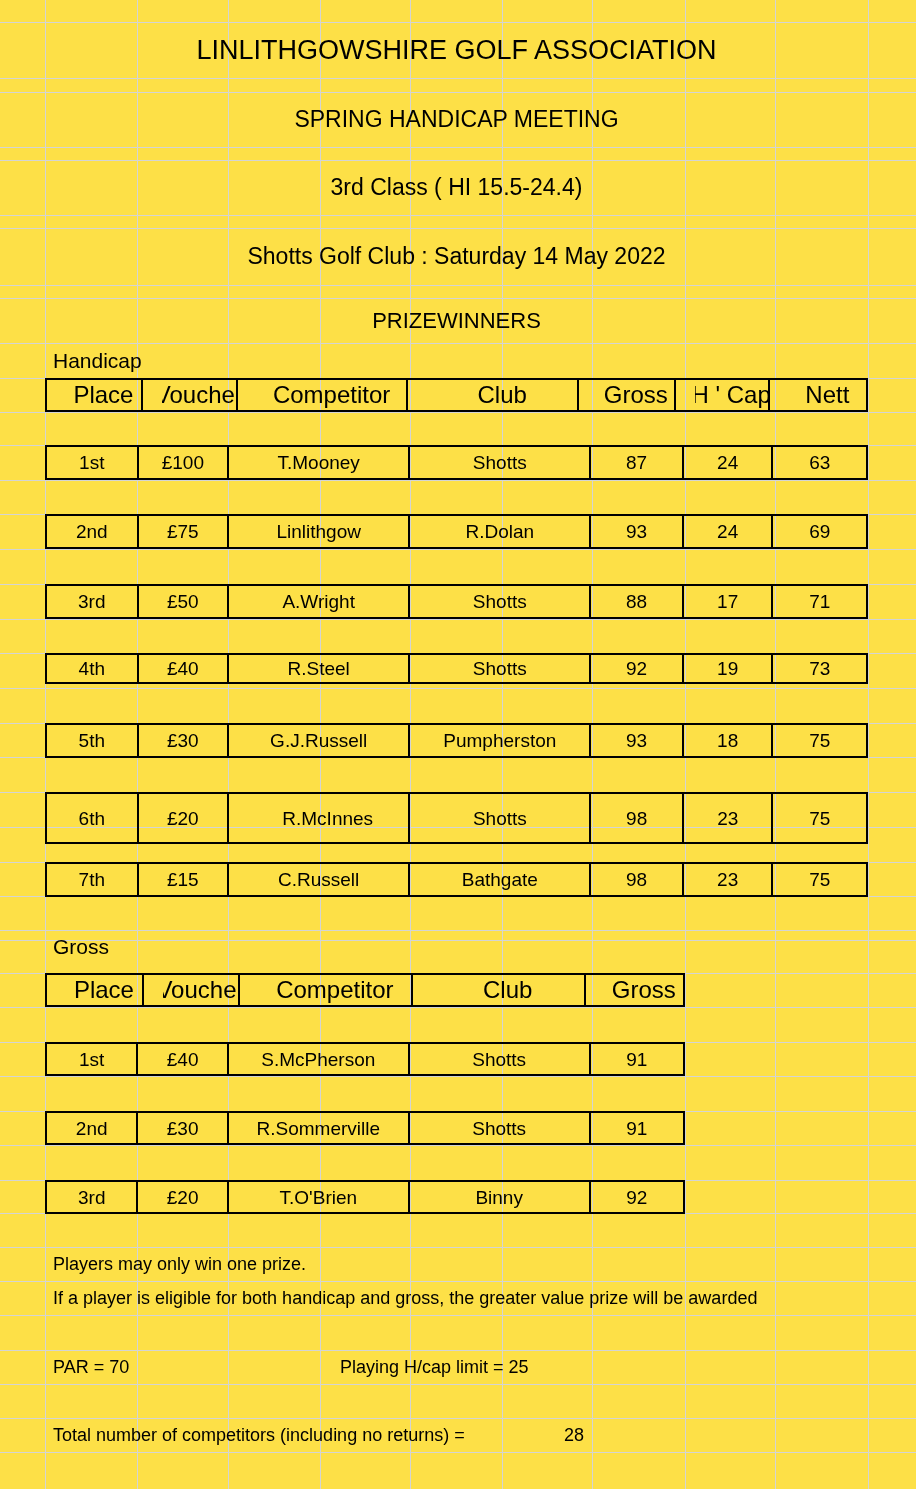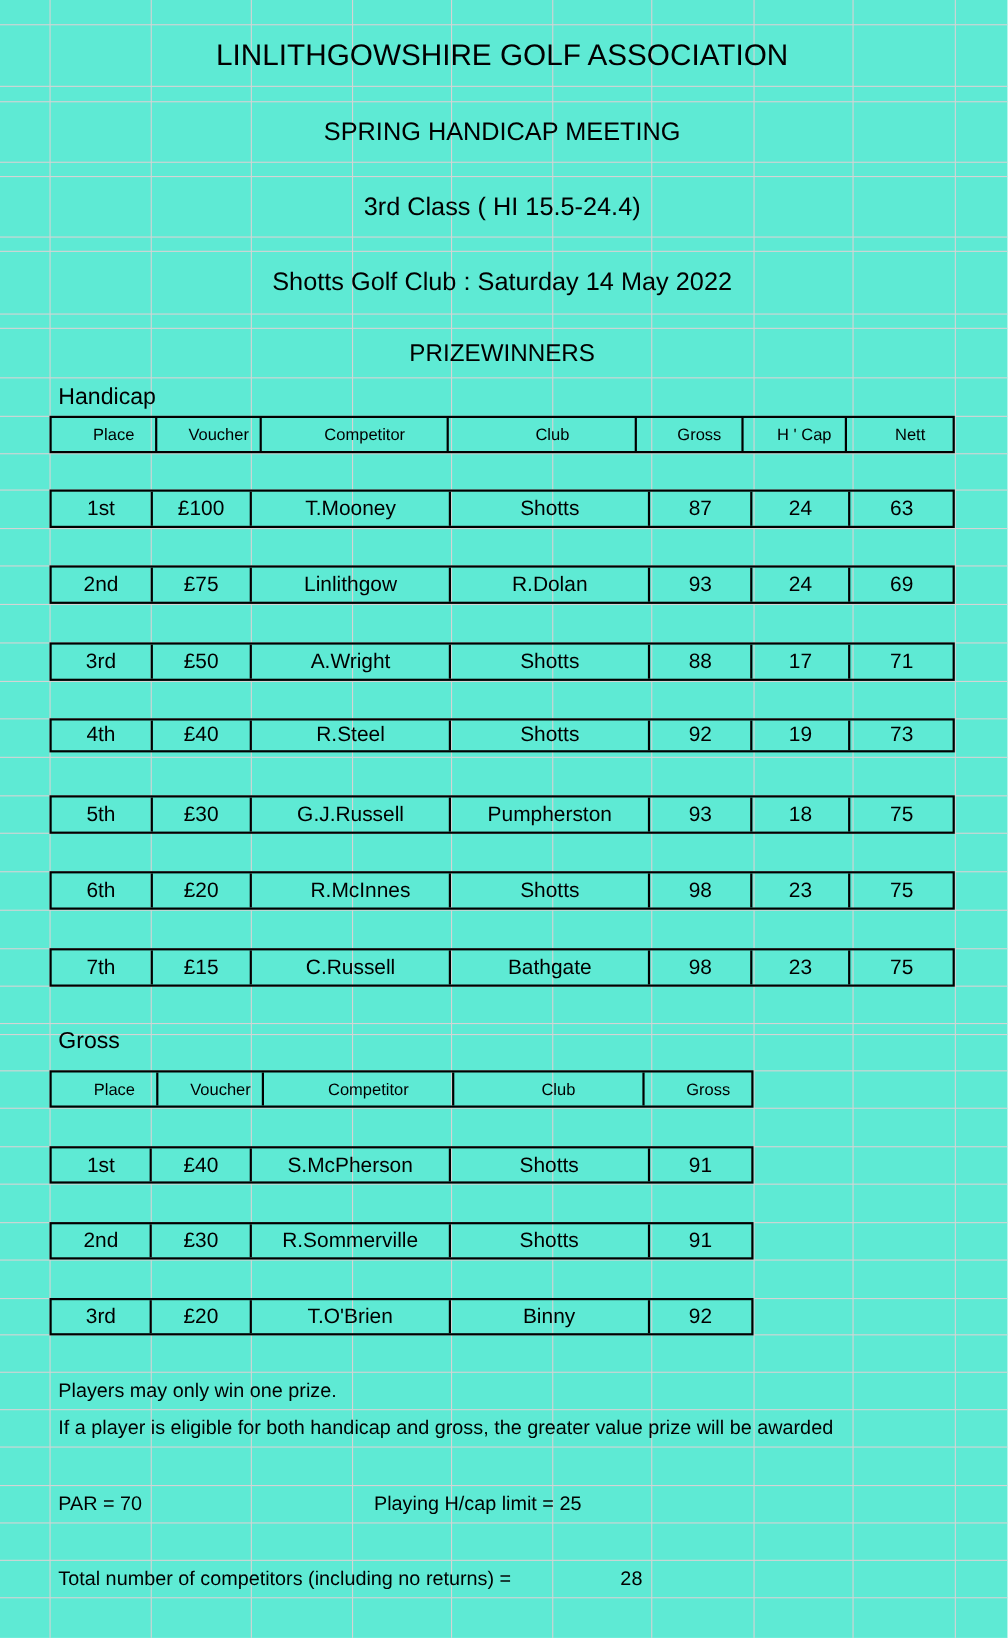--- a/index.html
+++ b/index.html
@@ -9,21 +9,21 @@
   }
   body {
     font-family: "Liberation Sans", sans-serif;
     color: #000000;
   }
   #sheet {
     position: relative;
     width: 916px;
     height: 1489px;
     overflow: hidden;
-    background: #5eead4;
+    background: #fde047;
     text-decoration: underline;
   }
   
   .gridline-v {
     position: absolute;
     top: 0;
     width: 1px;
     background: #d4d4d4;
   }
   .gridline-h {
@@ -74,21 +74,21 @@
     display: flex;
     align-items: center;
     justify-content: center;
     border-right: 2px solid #000000;
     font-size: 19px;
     white-space: nowrap;
     line-height: 1;
     overflow: hidden;
   }
   .tbl-cell:last-child { border-right: none; }
-  .tbl-head .tbl-cell { font-size: 15px; margin-left: 19px; }
+  .tbl-head .tbl-cell { font-size: 24px; margin-left: 19px; }
 </style>
 </head>
 <body>
 
 <div id="sheet">
   <div id="gridlines">
       <div class="gridline-v" style="left: 45px; height: 1489px;"></div>
       <div class="gridline-v" style="left: 137px; height: 1489px;"></div>
       <div class="gridline-v" style="left: 228px; height: 1489px;"></div>
       <div class="gridline-v" style="left: 320px; height: 1489px;"></div>
@@ -197,21 +197,21 @@
       </div>
       <div class="tbl-row" style="left: 45px; top: 723px; width: 823px; height: 35px;">
         <div class="tbl-cell" style="width: 92px;">5th</div>
         <div class="tbl-cell" style="width: 91px;">£30</div>
         <div class="tbl-cell" style="width: 182px;">G.J.Russell</div>
         <div class="tbl-cell" style="width: 182px;">Pumpherston</div>
         <div class="tbl-cell" style="width: 93px;">93</div>
         <div class="tbl-cell" style="width: 90px;">18</div>
         <div class="tbl-cell" style="width: 93px;">75</div>
       </div>
-      <div class="tbl-row" style="left: 45px; top: 792px; width: 823px; height: 35px;">
+      <div class="tbl-row" style="left: 45px; top: 792px; width: 823px; height: 52px;">
         <div class="tbl-cell" style="width: 92px;">6th</div>
         <div class="tbl-cell" style="width: 91px;">£20</div>
         <div class="tbl-cell" style="width: 182px; padding-left: 18px;">R.McInnes</div>
         <div class="tbl-cell" style="width: 182px;">Shotts</div>
         <div class="tbl-cell" style="width: 93px;">98</div>
         <div class="tbl-cell" style="width: 90px;">23</div>
         <div class="tbl-cell" style="width: 93px;">75</div>
       </div>
       <div class="tbl-row" style="left: 45px; top: 862px; width: 823px; height: 35px;">
         <div class="tbl-cell" style="width: 92px;">7th</div>

